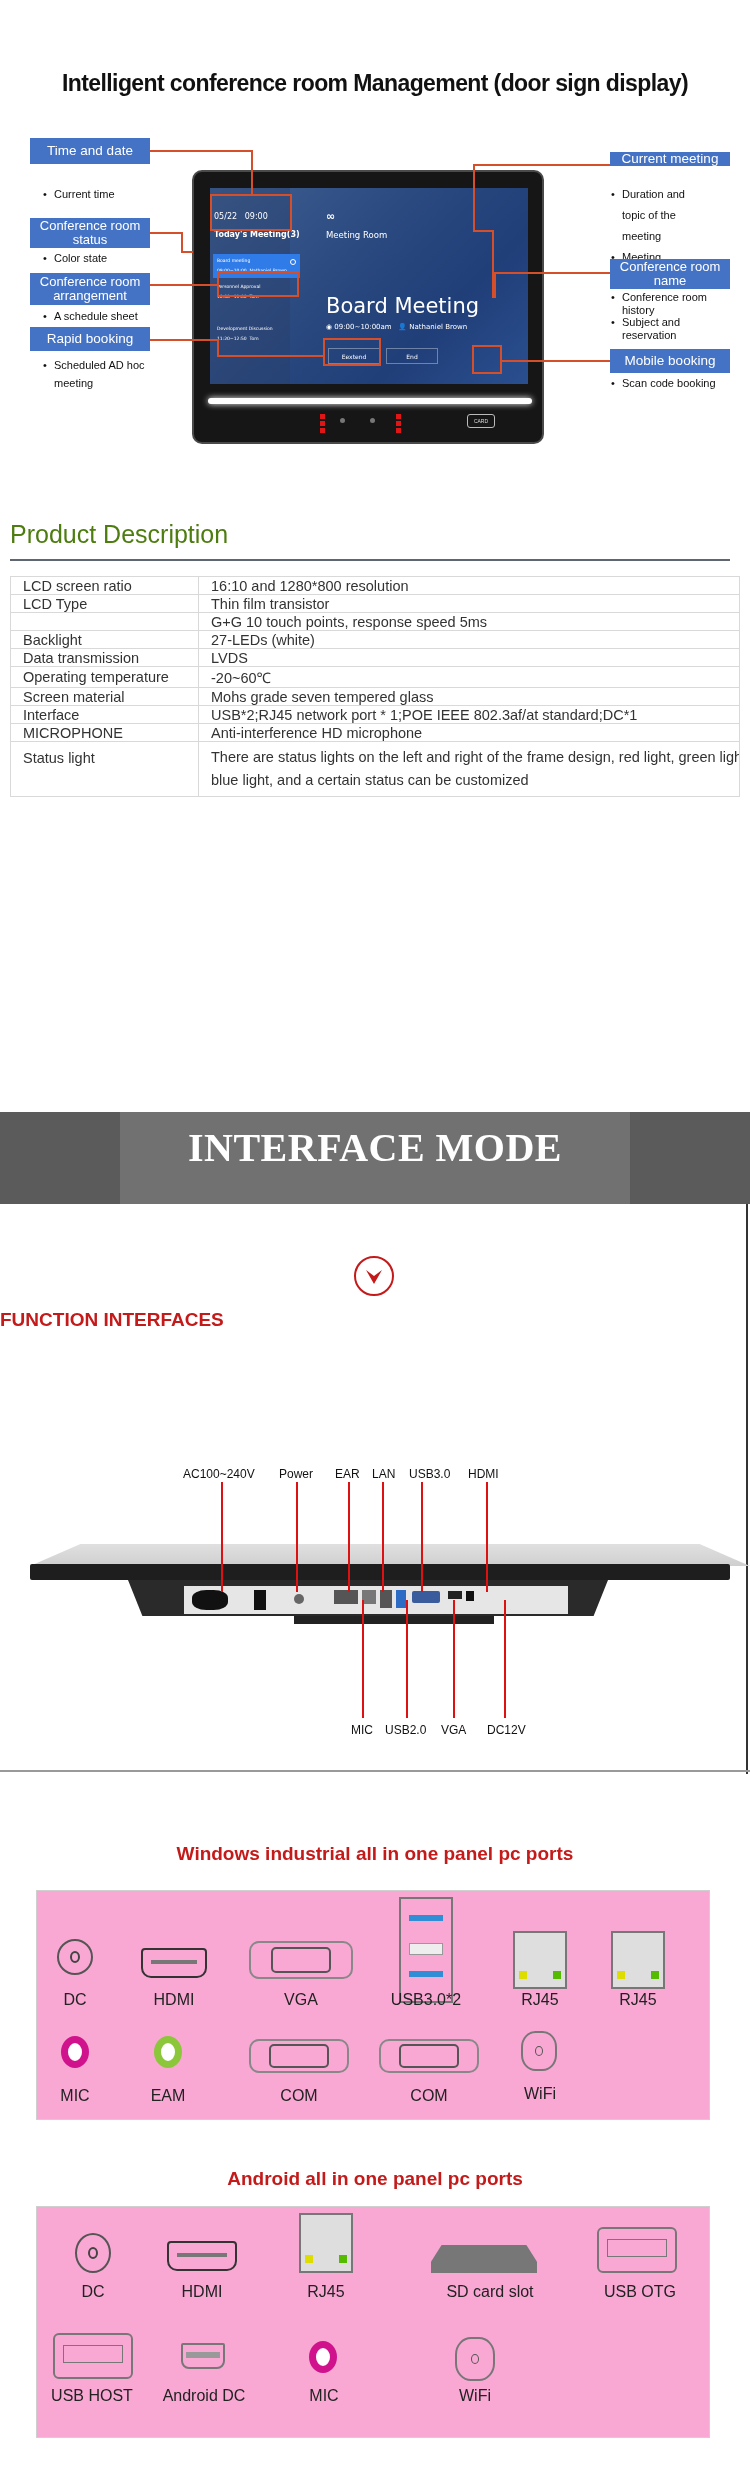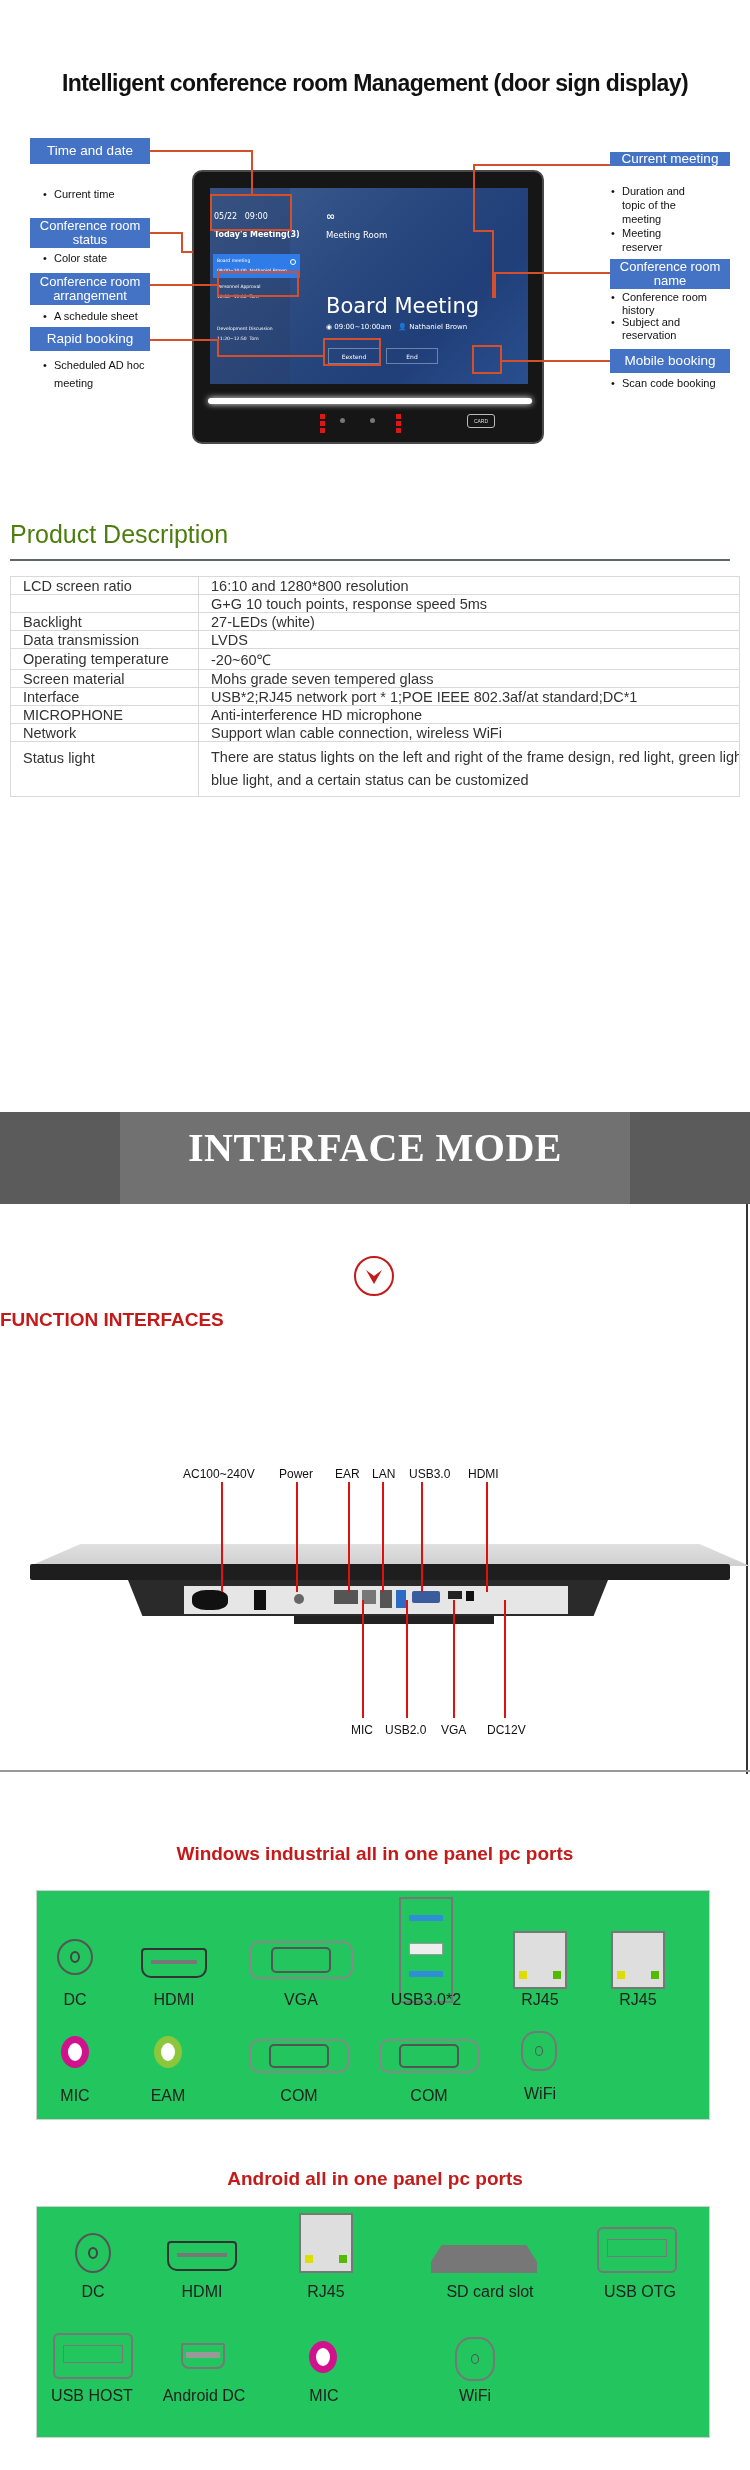--- a/index.html
+++ b/index.html
@@ -21,21 +21,21 @@
 .spec-rule{left:10px;top:559px;width:720px;height:2px;background:#5f6670}
 table.spec{position:absolute;left:10px;top:576px;width:730px;border-collapse:collapse;font-size:14.5px;color:#333}
 table.spec td{border:1px solid #d9d9d9;padding:0 12px;height:18px;vertical-align:middle}
 table.spec td.k{width:188px}
 .banner{top:1112px;left:0;width:750px;height:92px;background:#5b5b5b}
 .banner-in{left:120px;top:0;width:510px;height:92px;background:#717171;display:flex;align-items:flex-start;justify-content:center;padding-top:12px}
 .banner-in span{color:#fff;font-family:"Liberation Serif",serif;font-weight:bold;font-size:40px;letter-spacing:0.5px}
 .red{color:#c41a1a;font-weight:bold}
 .port-lbl{font-size:12px;color:#111;text-align:center}
 .rl{background:#d11;width:1.5px}
-.pbox{border:1.5px solid #cfcfcf;background:#22c55e}
+.pbox{border:1.5px solid #cfcfcf;background:#f9a8d4}
 .pl{font-size:16px;color:#222;text-align:center;width:110px;font-family:"Liberation Sans",sans-serif}
 </style>
 </head>
 <body>
 
 <div class="abs title">Intelligent conference room Management (door sign display)</div>
 
 <div class="abs lbl" style="left:30px;top:138px;width:120px;height:26px;font-size:13.5px">Time and date</div>
 <ul class="abs bul" style="left:42px;top:188px">
     <li>Current time</li>
@@ -50,21 +50,21 @@
 <ul class="abs bul" style="left:42px;top:310px">
     <li>A schedule sheet</li>
   </ul>
 
 <div class="abs lbl" style="left:30px;top:327px;width:120px;height:24px;font-size:13.5px">Rapid booking</div>
 <ul class="abs bul" style="left:42px;top:356px;width:110px;line-height:18px">
     <li>Scheduled AD hoc meeting</li>
   </ul>
 
 <div class="abs lbl" style="left:610px;top:152px;width:120px;height:14px;font-size:13.5px">Current meeting</div>
-<ul class="abs bul" style="left:610px;top:184px;width:90px;line-height:14px">
+<ul class="abs bul" style="left:610px;top:184px;width:90px;line-height:21px">
   <li>Duration and topic of the meeting</li>
   <li>Meeting reserver</li>
 </ul>
 
 <div class="abs lbl" style="left:610px;top:259px;width:120px;height:30px">Conference room name</div>
 <ul class="abs bul" style="left:610px;top:291px;width:105px;line-height:12.5px">
   <li>Conference room history</li>
   <li>Subject and reservation</li>
 </ul>
 
@@ -137,20 +137,24 @@
 
 <div class="abs spec-title">Product Description</div>
 <div class="abs spec-rule"></div>
 <table class="spec">
   <tbody>
       <tr>
         <td class="k">LCD screen ratio</td>
         <td>16:10 and 1280*800 resolution</td>
       </tr>
   <tr>
+        <td class="k">LCD Type</td>
+        <td>Thin film transistor</td>
+      </tr>
+  <tr>
         <td class="k"></td>
         <td>G+G 10 touch points, response speed 5ms</td>
       </tr>
   <tr>
         <td class="k">Backlight</td>
         <td>27-LEDs (white)</td>
       </tr>
   <tr>
         <td class="k">Data transmission</td>
         <td>LVDS</td>
@@ -163,24 +167,20 @@
         <td class="k">Screen material</td>
         <td>Mohs grade seven tempered glass</td>
       </tr>
   <tr>
         <td class="k">Interface</td>
         <td>USB*2;RJ45 network port * 1;POE IEEE 802.3af/at standard;DC*1</td>
       </tr>
   <tr>
         <td class="k">MICROPHONE</td>
         <td>Anti-interference HD microphone</td>
-      </tr>
-  <tr>
-        <td class="k">Network</td>
-        <td>Support wlan cable connection, wireless WiFi</td>
       </tr>
   <tr>
         <td class="k" style="vertical-align:top;padding-top:8px;height:55px">Status light</td>
         <td style="height:55px;line-height:23px;white-space:nowrap;overflow:hidden;max-width:540px"><span>There are status lights on the left and right of the frame design, red light, green light,</span><br><span>blue light, and a certain status can be customized</span></td>
       </tr>
 </tbody>
   </table>
 
 <div class="abs banner">
   <div class="abs banner-in">

